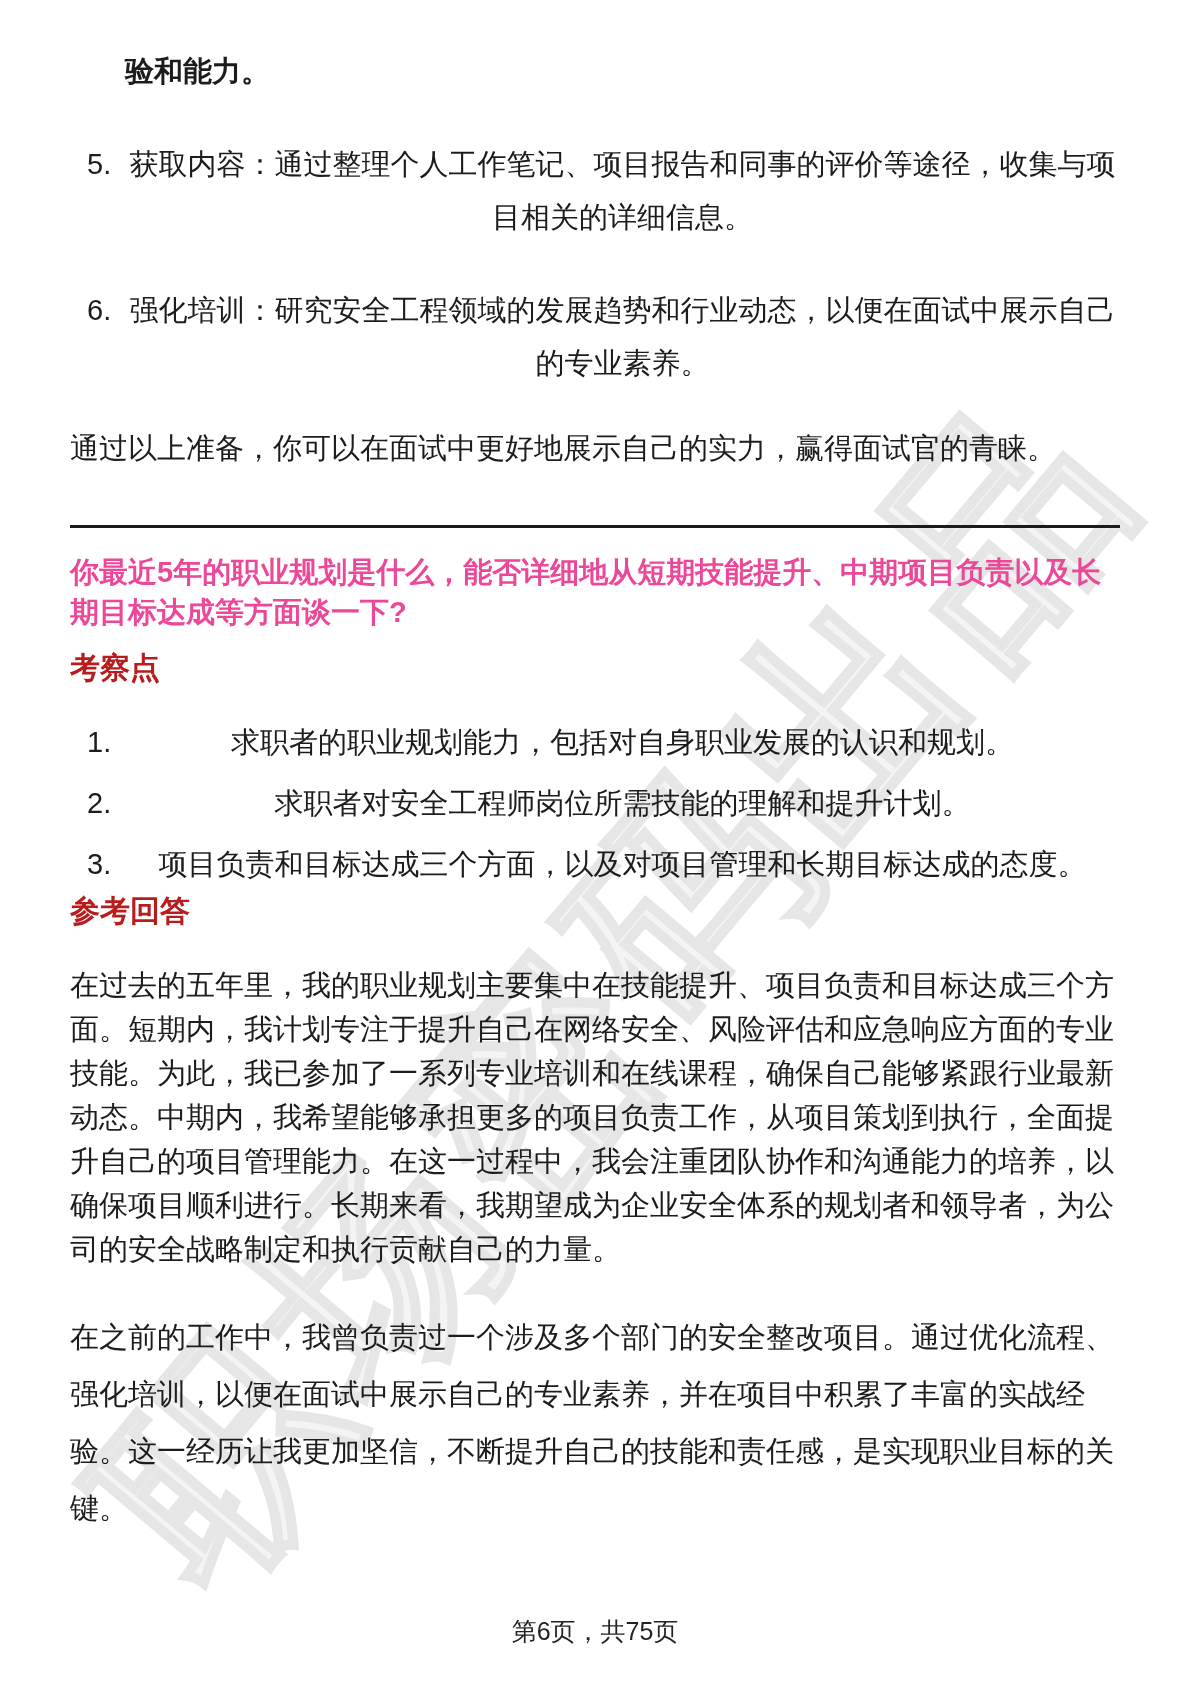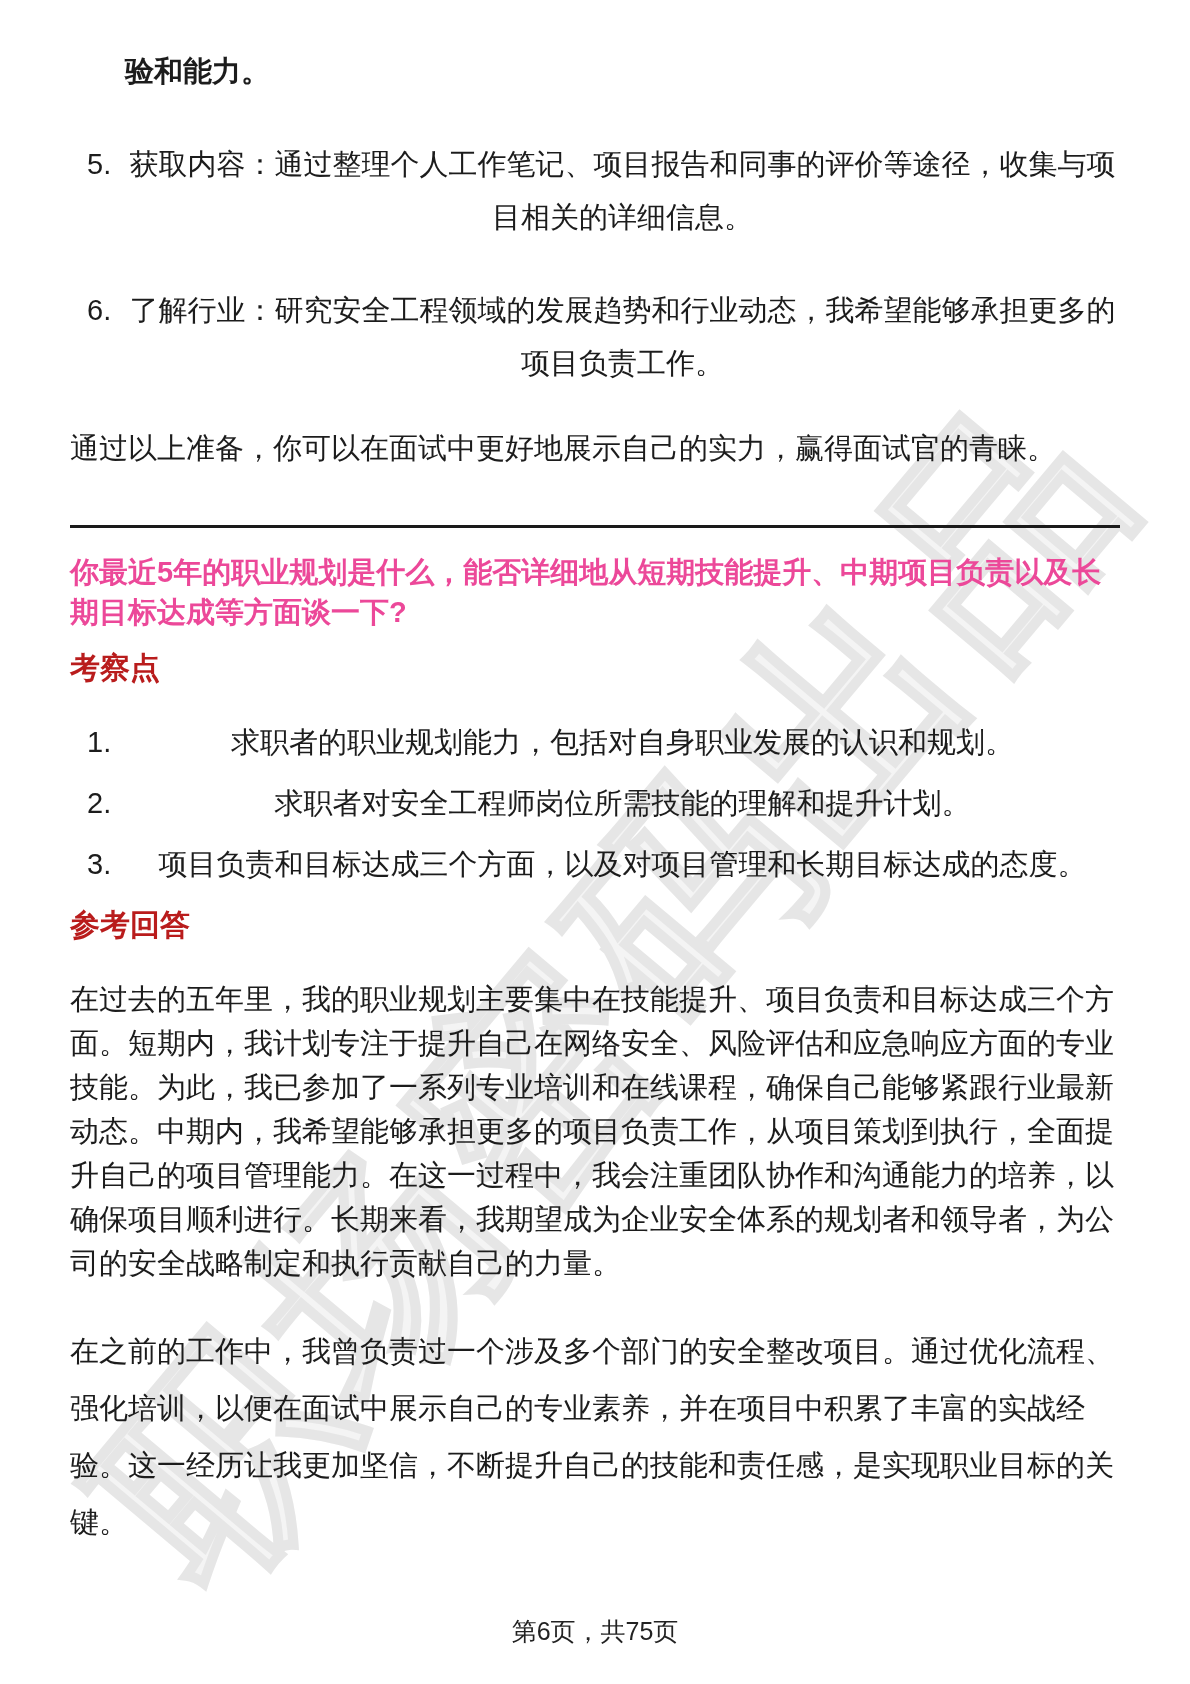--- a/index.html
+++ b/index.html
@@ -57,21 +57,21 @@
     font-weight: 700;
     line-height: 40px;
     color: #b91c1c;
   }
   .kaochadian { margin-top: 16px; }
   .points { margin-top: 28px; }
   .point { display: flex; margin-top: 8px; }
   .point:first-child { margin-top: 0; }
   .point .num { flex: 0 0 38px; margin-left: 17px; }
   .point .li-text { flex: 1; text-align: center; }
-  .cankao { margin-top: 14px; }
+  .cankao { }
   .answer-p { margin-top: 32px; line-height: 44px; }
   .answer-p2 { margin-top: 38px; line-height: 57px; }
   .footer {
     position: absolute;
     left: 0;
     right: 0;
     bottom: 36px;
     text-align: center;
     font-size: 25px;
     color: #222222;
@@ -89,21 +89,21 @@
 
     <div class="cont-line">验和能力。</div>
 
     <div class="li">
       <span class="num">5.</span>
       <span class="li-text">获取内容：通过整理个人工作笔记、项目报告和同事的评价等途径，收集与项目相关的详细信息。</span>
     </div>
 
     <div class="li">
       <span class="num">6.</span>
-      <span class="li-text">了解行业：研究安全工程领域的发展趋势和行业动态，我希望能够承担更多的项目负责工作。</span>
+      <span class="li-text">强化培训：研究安全工程领域的发展趋势和行业动态，以便在面试中展示自己的专业素养。</span>
     </div>
 
     <div class="closing">通过以上准备，你可以在面试中更好地展示自己的实力，赢得面试官的青睐。</div>
 
     <div class="divider"></div>
 
     <div class="q-title">你最近5年的职业规划是什么，能否详细地从短期技能提升、中期项目负责以及长期目标达成等方面谈一下?</div>
 
     <div class="red-subhead kaochadian">考察点</div>
 

